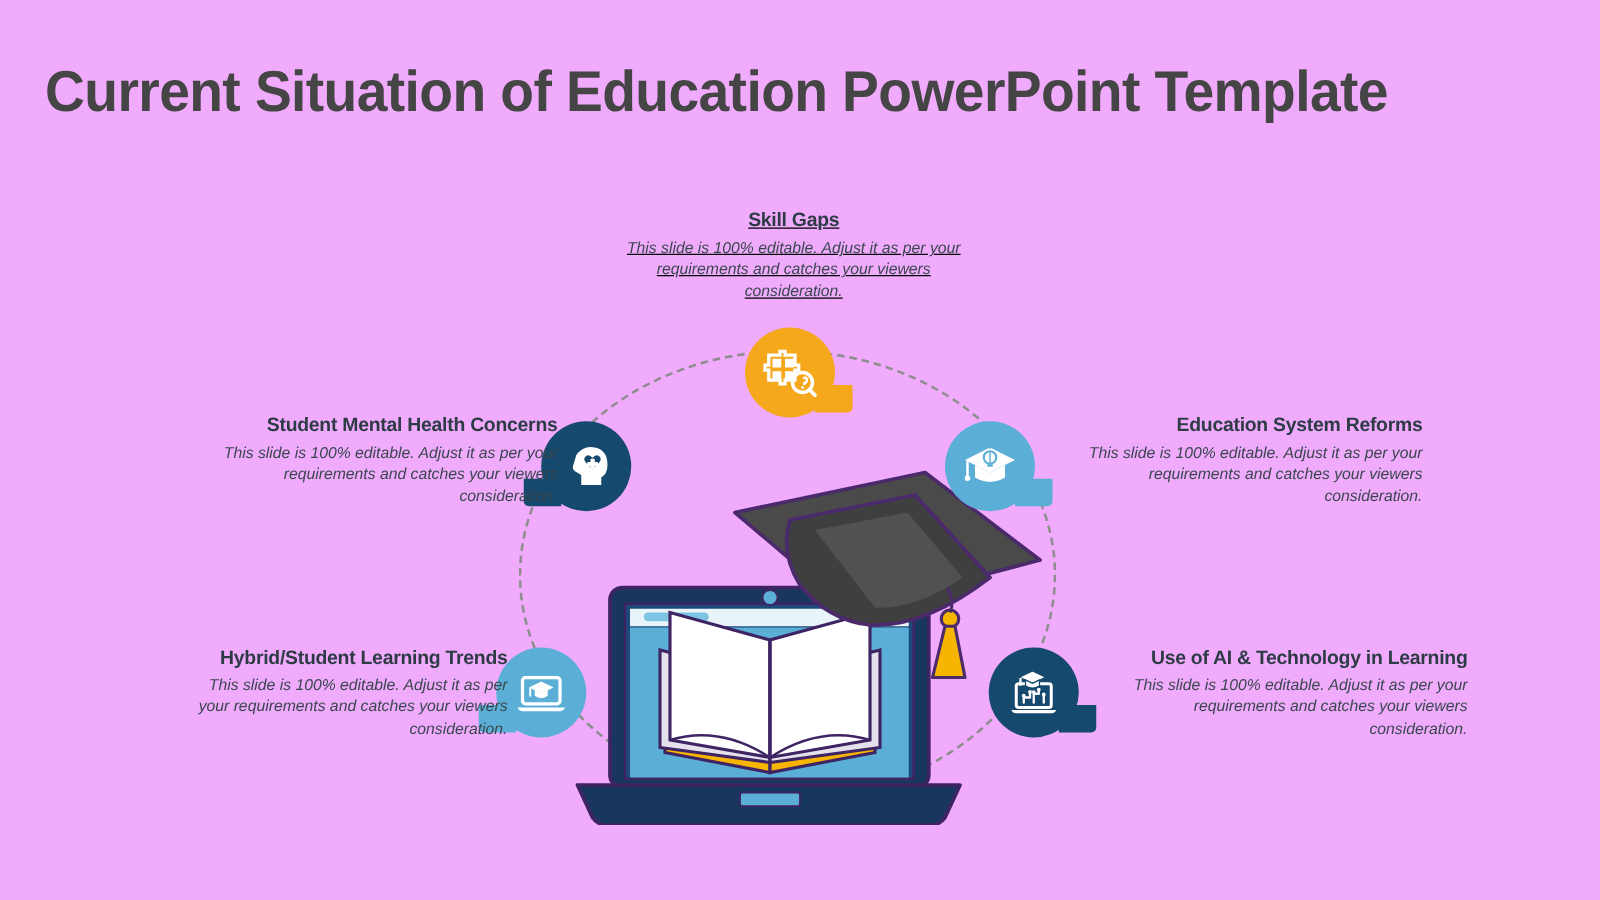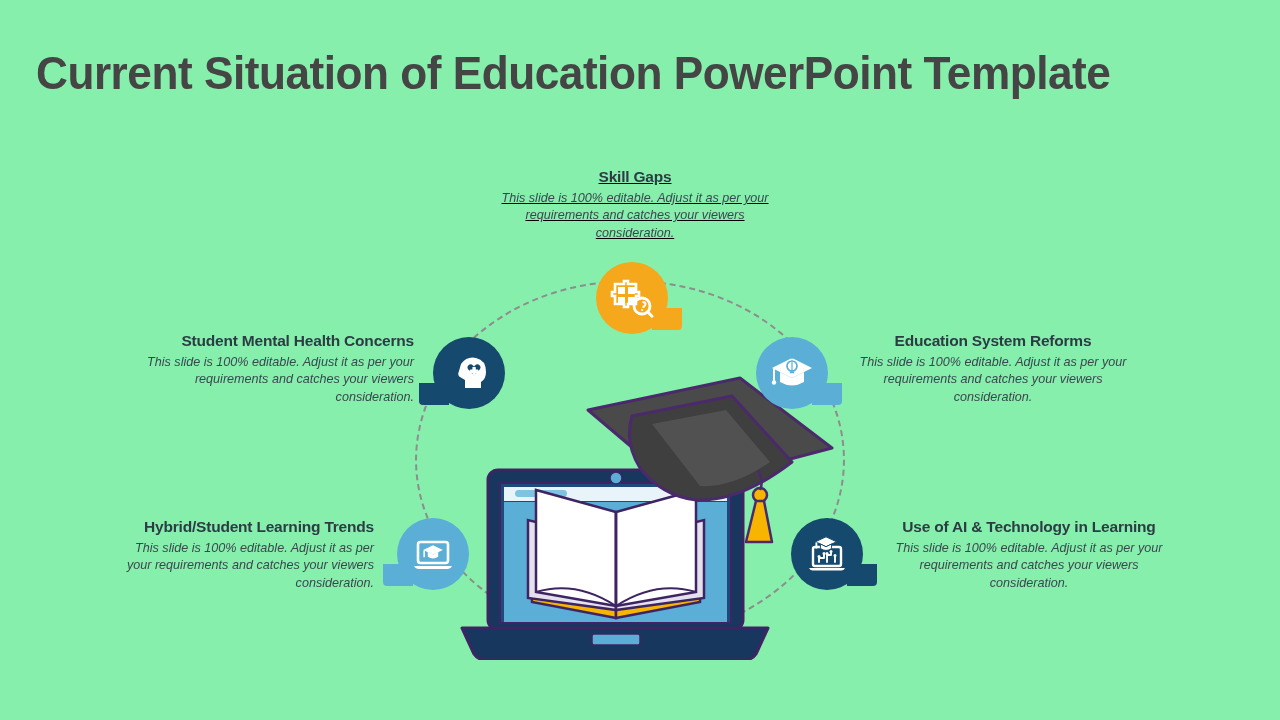--- a/index.html
+++ b/index.html
@@ -5,21 +5,21 @@
   * { box-sizing: border-box; margin: 0; padding: 0; }
   html, body {
     width: 1280px; height: 720px;
     overflow: hidden;
     background: #deeef6;
     font-family: "Liberation Sans", sans-serif;
   }
   #slide {
     position: relative;
     width: 1280px; height: 720px;
-    background: #86efac;
+    background: #f0abfc;
   }
 
   
   #slide-title {
     position: absolute;
     left: 36px; top: 46px;
     width: 1200px;
     font-size: 46px;
     font-weight: bold;
     font-stretch: condensed;
@@ -39,22 +39,22 @@
     letter-spacing: -0.2px;
     margin-bottom: 4px;
     white-space: nowrap;
   }
   .txt-body {
     font-size: 12.6px;
     font-style: italic;
     color: #3a474f;
     line-height: 1.38;
   }
-  .align-r { text-align: right; }
-  .align-l { text-align: center; }
+  .align-r { text-align: right; margin-left: 32px; }
+  .align-l { text-align: right; }
   .align-c { text-align: center; text-decoration: underline; }
   .align-r .txt-head, .align-c .txt-head { white-space: nowrap; }
 
   #txt-skill        { left: 487px; top: 168px; width: 296px; }
   #txt-mental       { left: 122px; top: 332px; width: 292px; }
   #txt-reforms      { left: 848px; top: 332px; width: 290px; }
   #txt-hybrid       { left: 112px; top: 518px; width: 262px; }
   #txt-ai           { left: 884px; top: 518px; width: 290px; }
 
   

